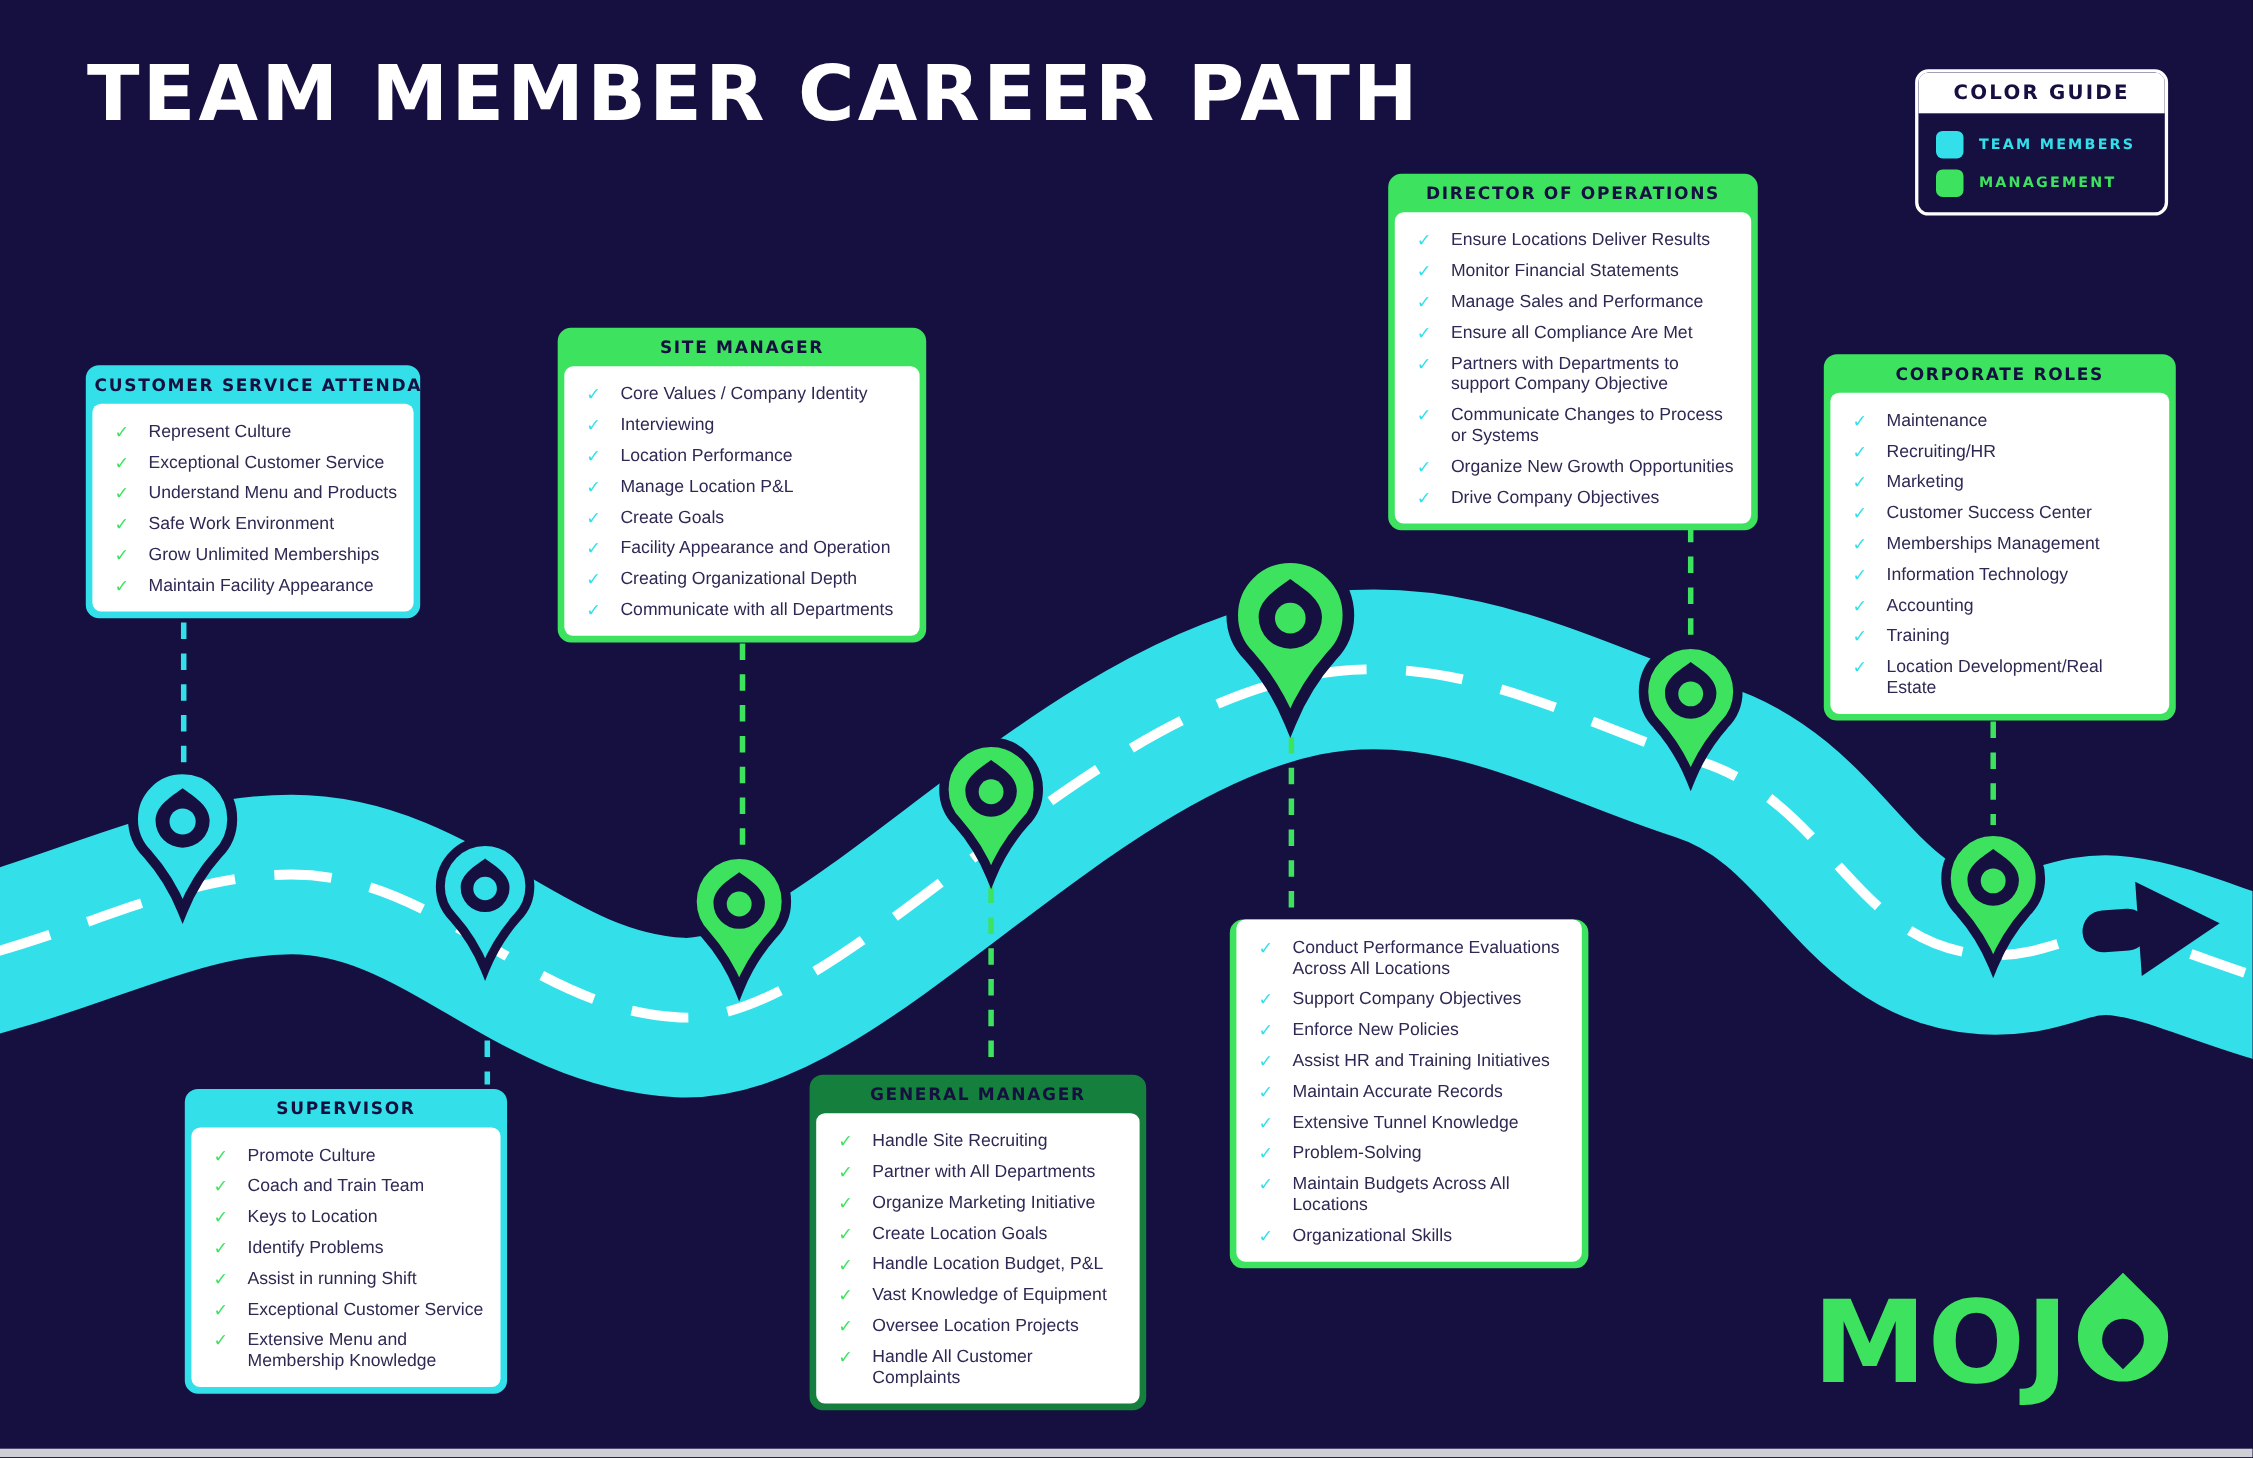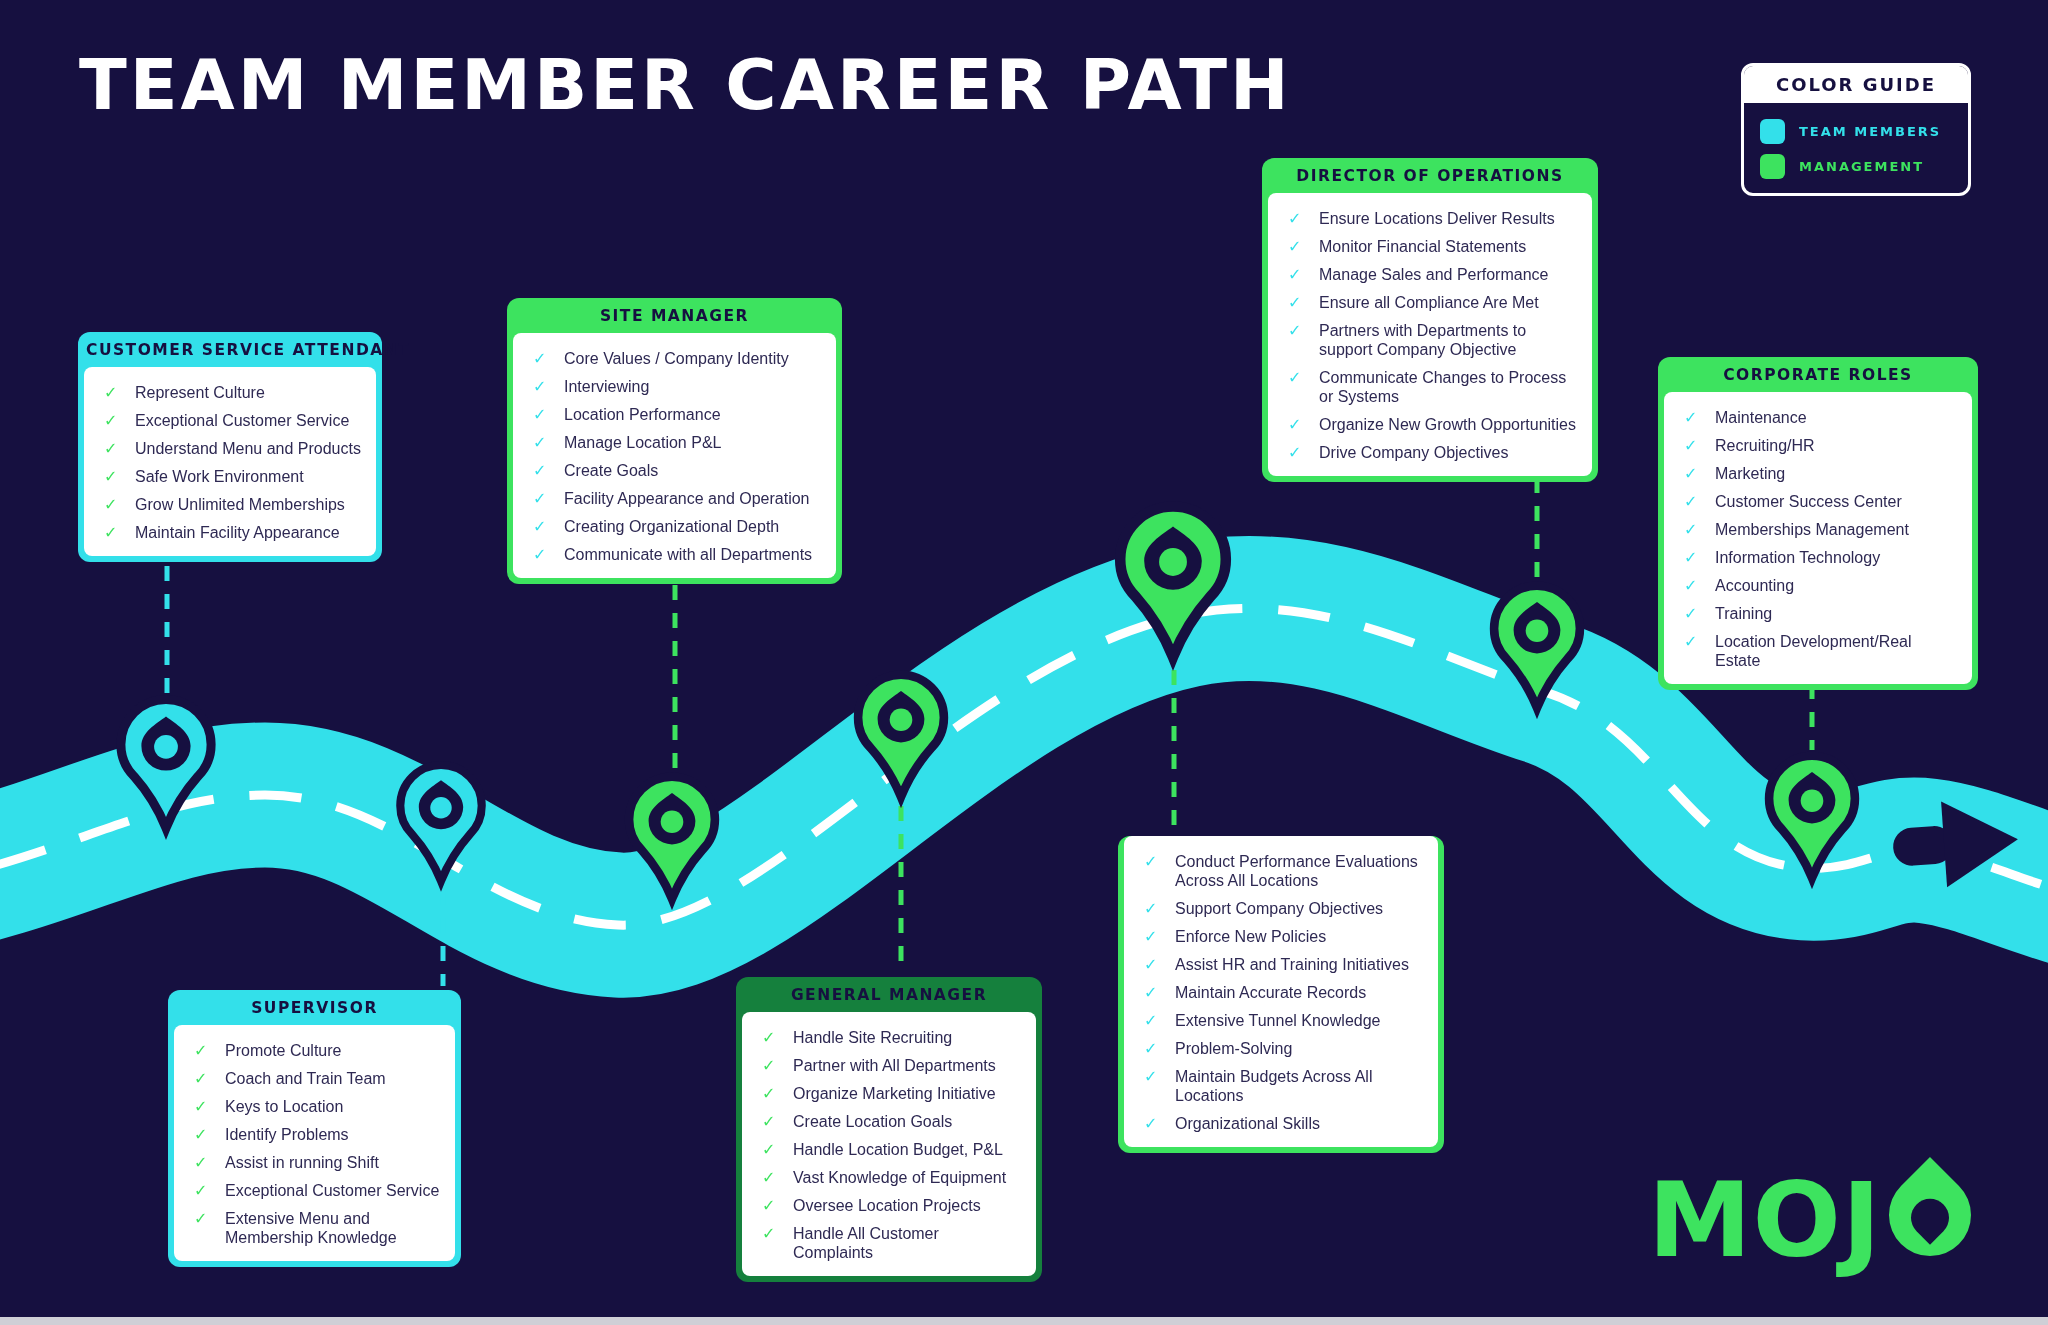--- a/index.html
+++ b/index.html
@@ -368,21 +368,21 @@
           <div class="item">
             <span class="check" style="color: rgb(51, 224, 234);">✓</span>
             <span class="item-label">Organize New Growth Opportunities</span>
           </div>
           <div class="item">
             <span class="check" style="color: rgb(51, 224, 234);">✓</span>
             <span class="item-label">Drive Company Objectives</span>
           </div>
         </div>
   </div>
-      <div class="card" style="left: 1658px; top: 322px; width: 320px; background: rgb(61, 227, 95); margin-top: 35px;">
+      <div class="card" style="left: 1658px; top: 322px; width: 320px; background: rgb(61, 227, 95);">
     <div class="card-header">CORPORATE ROLES</div>
     <div class="card-body">
           <div class="item">
             <span class="check" style="color: rgb(51, 224, 234);">✓</span>
             <span class="item-label">Maintenance</span>
           </div>
           <div class="item">
             <span class="check" style="color: rgb(51, 224, 234);">✓</span>
             <span class="item-label">Recruiting/HR</span>
           </div>

